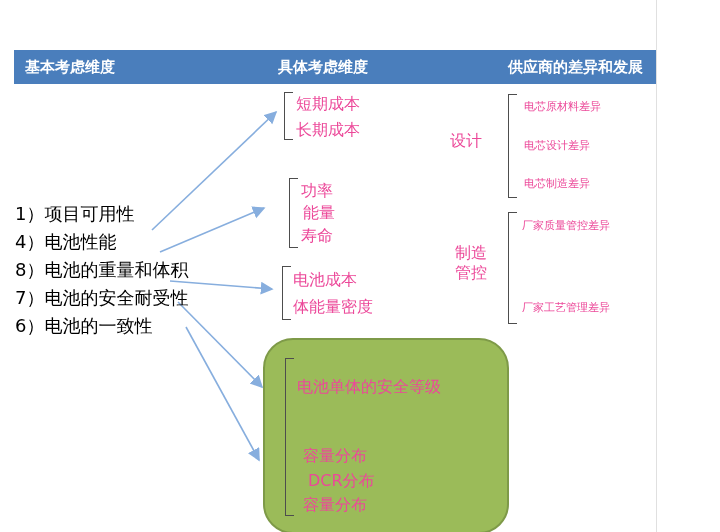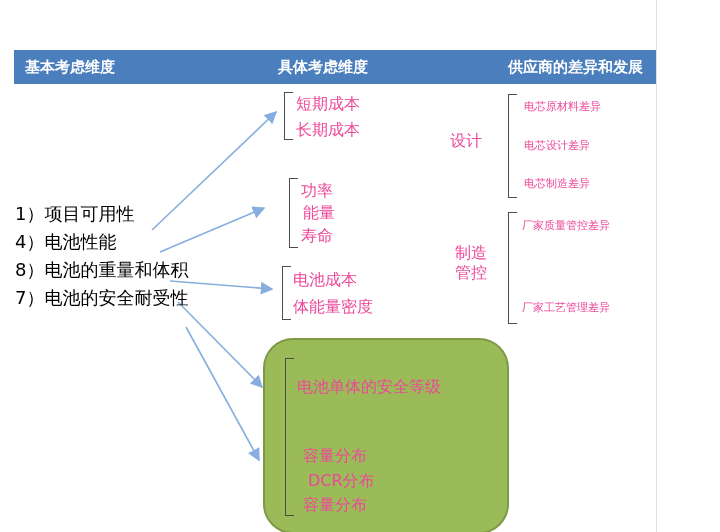--- a/index.html
+++ b/index.html
@@ -44,20 +44,21 @@
 
   <div class="banner-label" style="left:25px;top:58px">基本考虑维度</div>
   <div class="banner-label" style="left:278px;top:58px">具体考虑维度</div>
   <div class="banner-label" style="left:508px;top:58px">供应商的差异和发展</div>
 
   <div class="list">
     <div class="big">1）项目可用性</div>
     <div class="big">4）电池性能</div>
     <div class="big">8）电池的重量和体积</div>
     <div class="big">7）电池的安全耐受性</div>
+    <div class="big">6）电池的一致性</div>
   </div>
 
   <div class="bracket" style="left: 284px; top: 92px; height: 46px; border-color: rgb(77, 77, 77);"></div>
   <div class="t" style="left:296px;top:94px">短期成本</div>
   <div class="t" style="left:296px;top:120px">长期成本</div>
 
   <div class="bracket" style="left: 289px; top: 178px; height: 68px; border-color: rgb(77, 77, 77);"></div>
   <div class="t" style="left:301px;top:181px">功率</div>
   <div class="t" style="left:303px;top:203px">能量</div>
   <div class="t" style="left:301px;top:226px">寿命</div>

